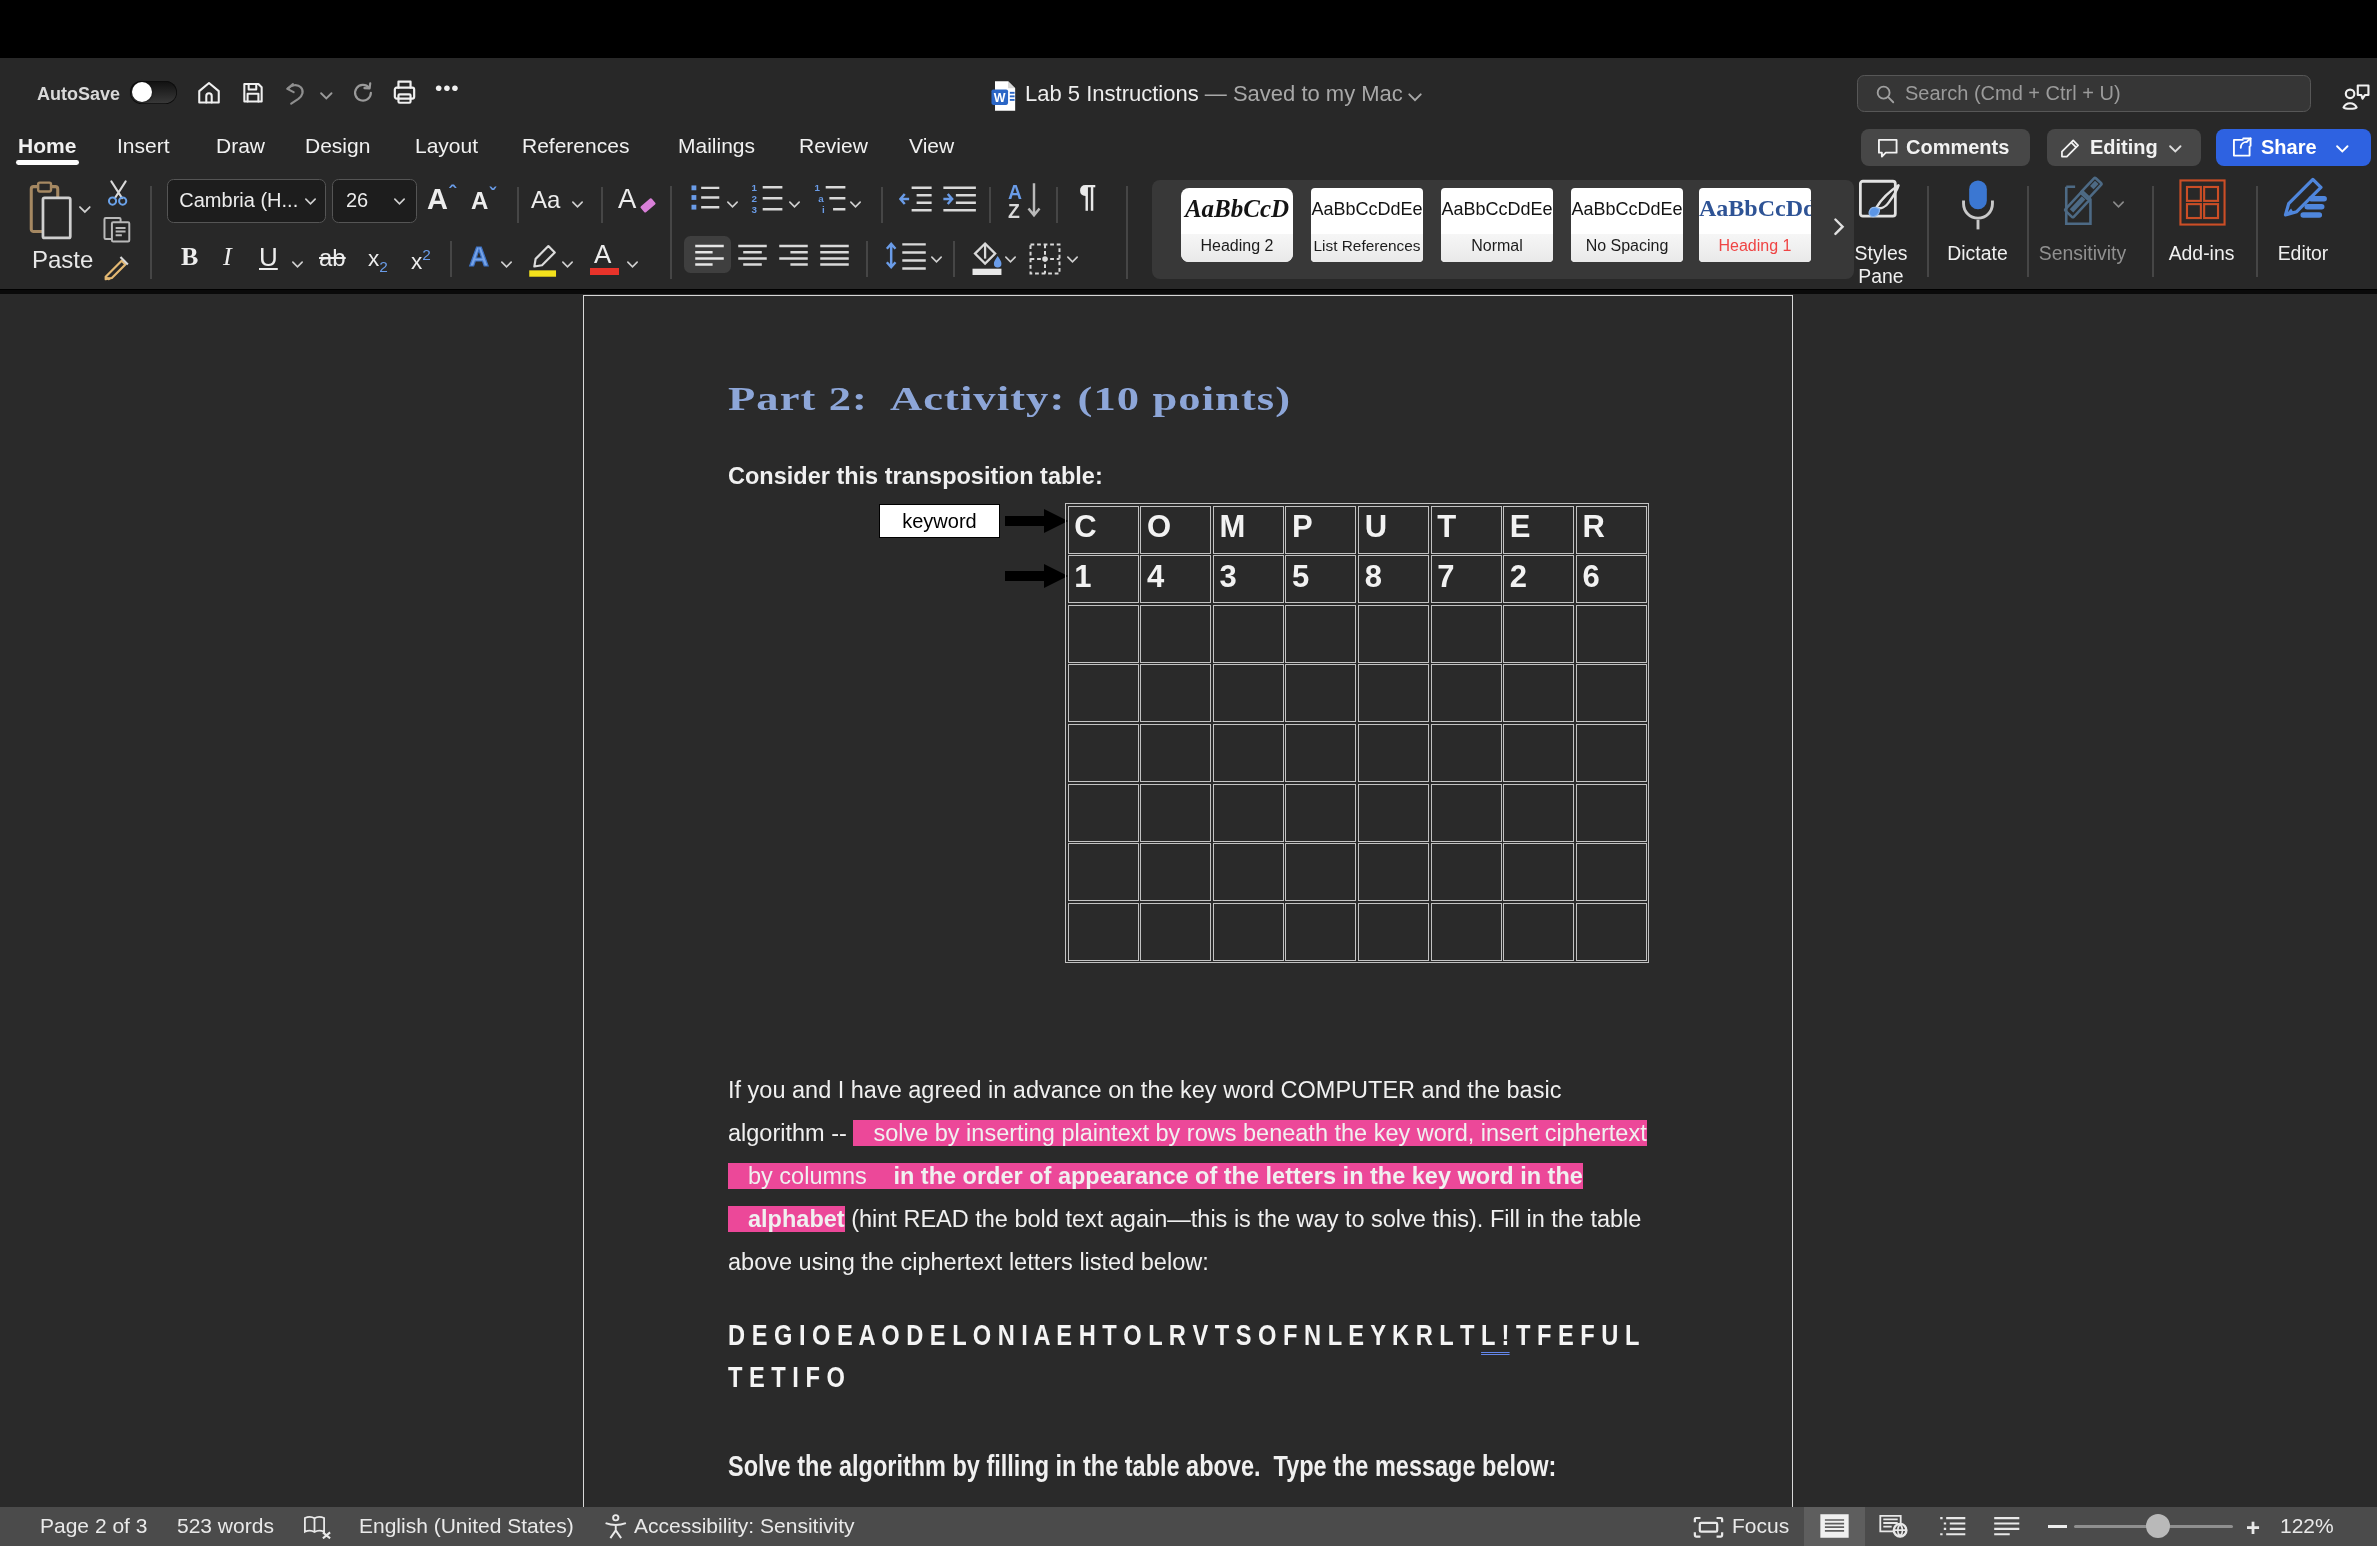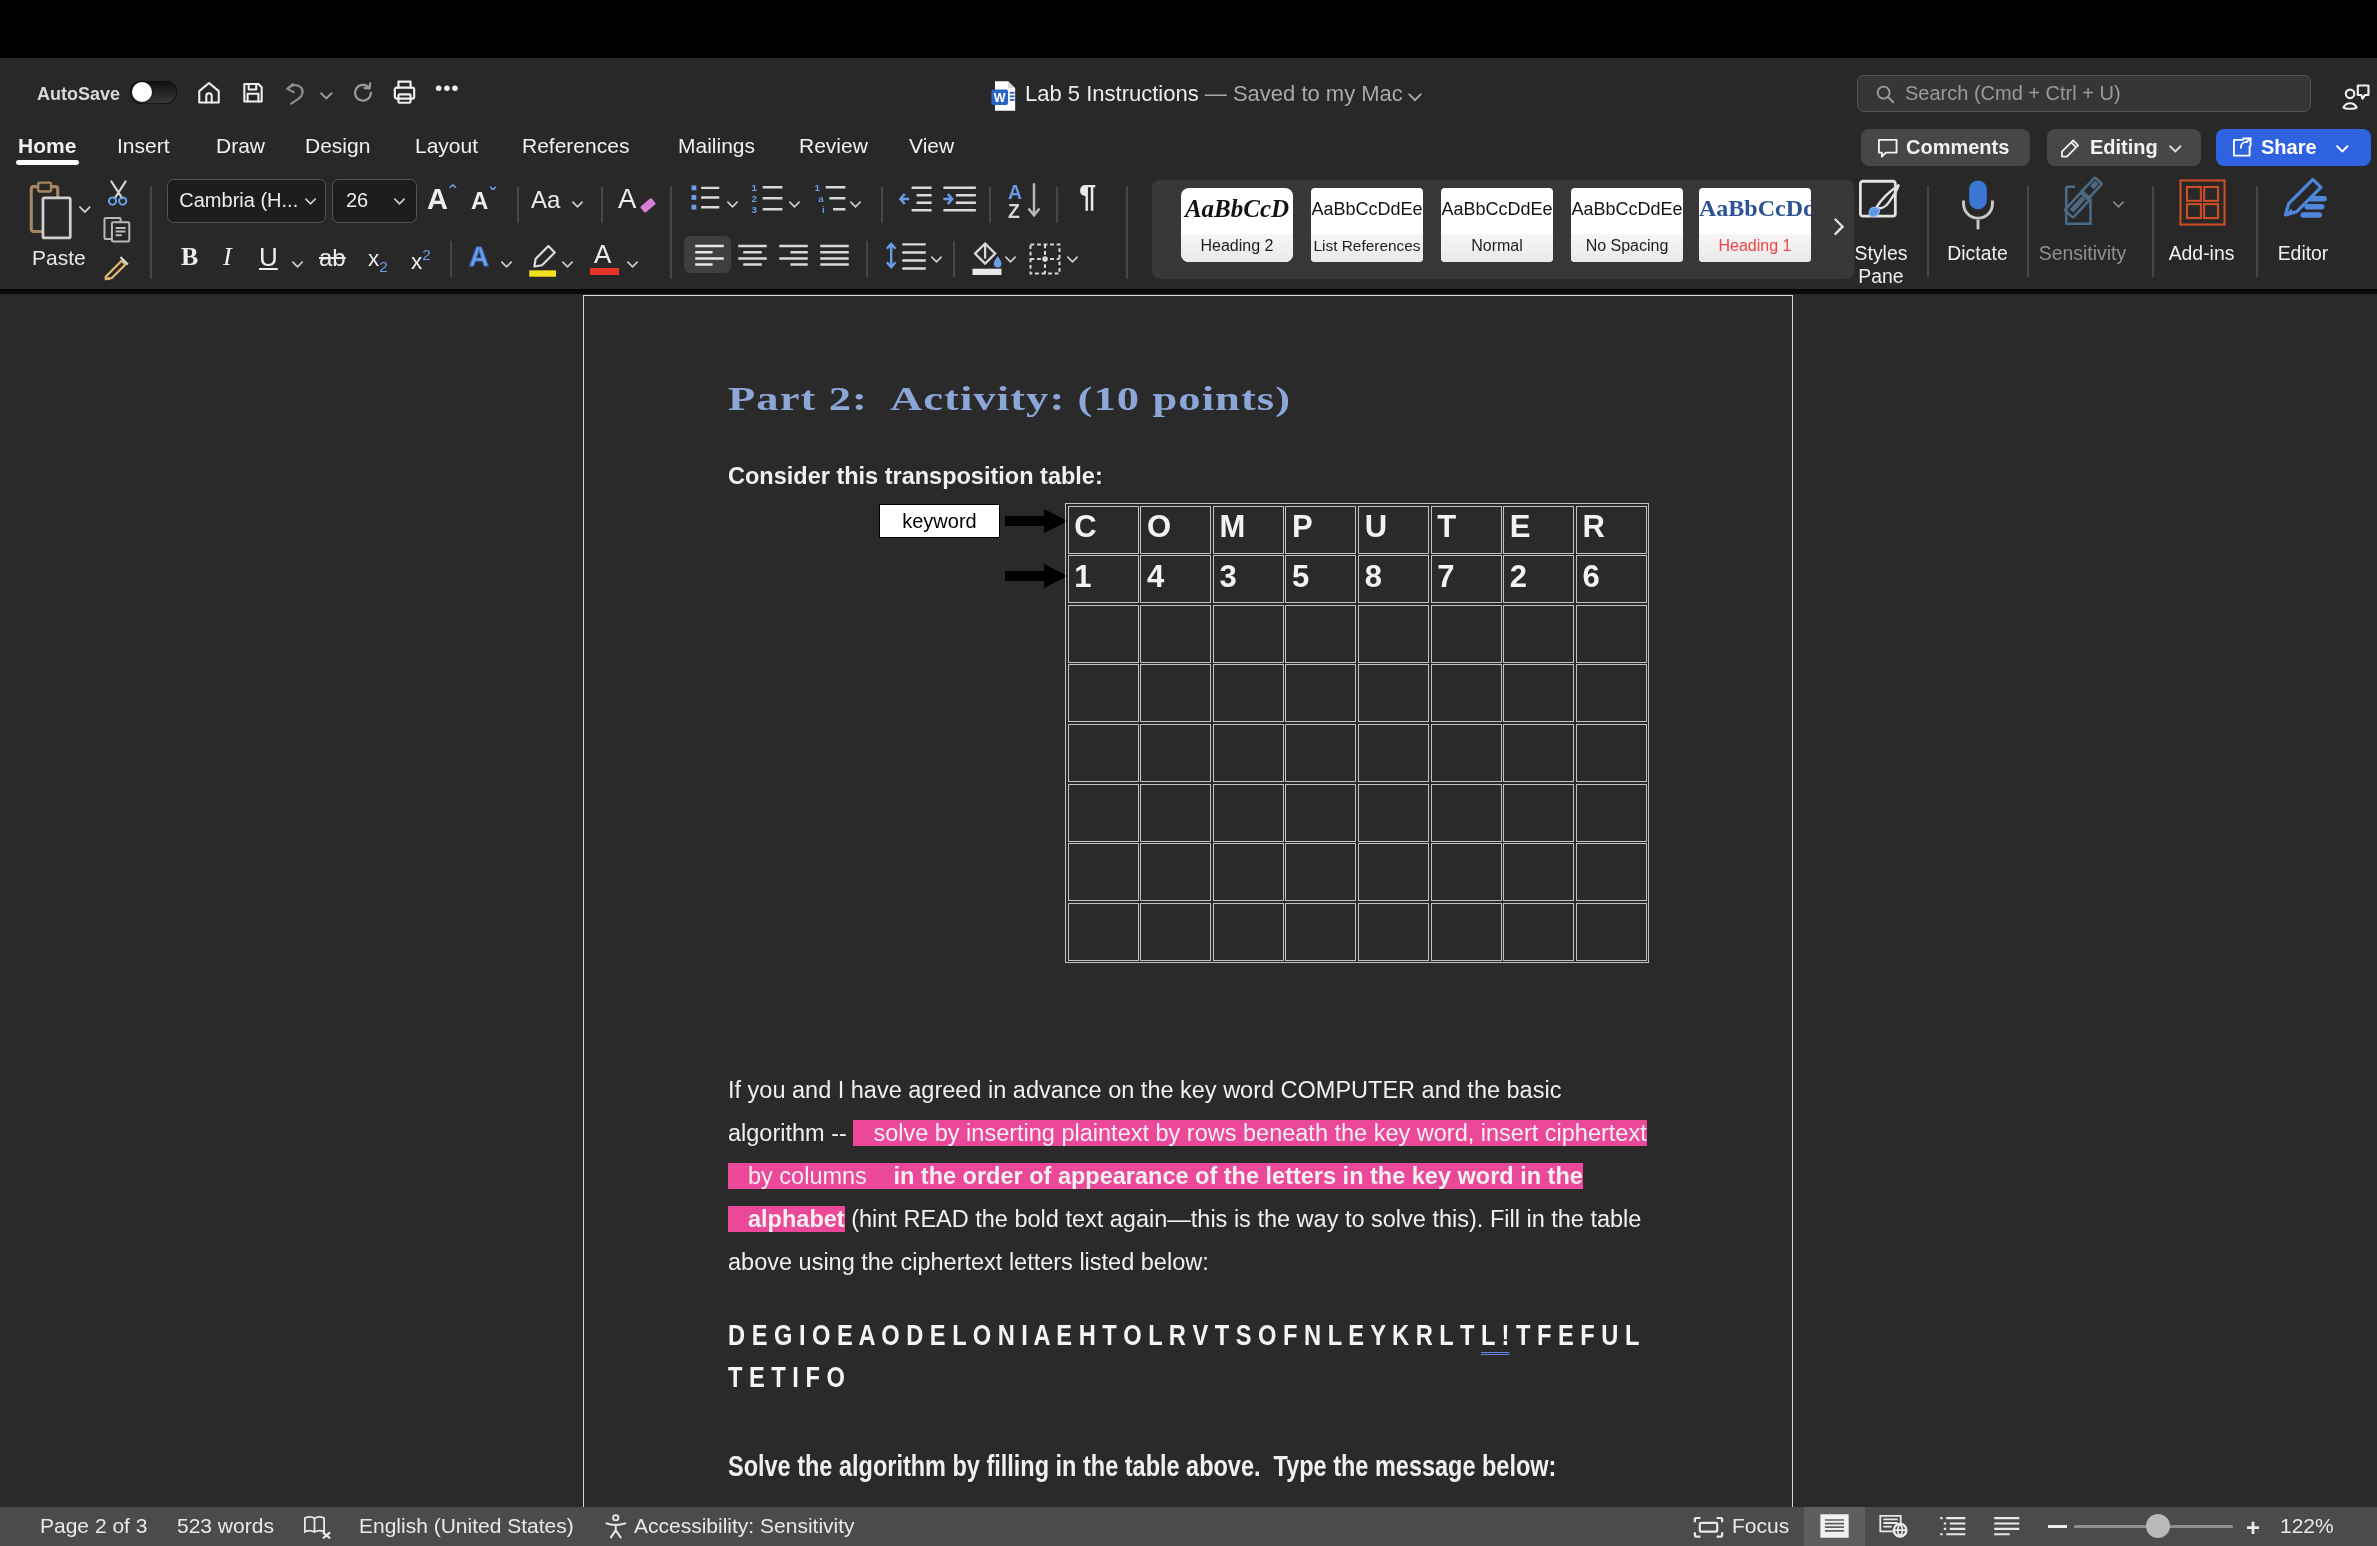--- a/index.html
+++ b/index.html
@@ -134,21 +134,21 @@
       <svg class="ic" style="left:119px; top:15.4px;" width="14.6" height="9.7" viewBox="0 0 14 9" fill="none" stroke="#fff" stroke-width="1.8" stroke-linecap="round">
           <path d="M2 2 7 7 12 2"></path>
         </svg>
     </div>
 
     <svg class="ic" style="left:29px; top:123px;" width="44" height="61" viewBox="0 0 27 38">
       <rect x="1.2" y="3.5" width="16.5" height="28" rx="1.5" fill="none" stroke="#a58862" stroke-width="1.9"></rect>
       <rect x="5.5" y="1" width="8" height="5.5" rx="1" fill="#282828" stroke="#a58862" stroke-width="1.5"></rect>
       <rect x="8.5" y="10.5" width="17" height="25" rx="1" fill="#282828" stroke="#cfcfcf" stroke-width="1.7"></rect>
     </svg>
-    <div class="abs" style="left:32px; top:188px; font-size:21px; color:#e8e8e8;">Paste</div>
+    <div class="abs" style="left:32px; top:188px; font-size:24px; color:#e8e8e8;">Paste</div>
     <svg class="ic" style="left:78px; top:147px;" width="13.7" height="9" viewBox="0 0 14 9" fill="none" stroke="#cfcfcf" stroke-width="1.8" stroke-linecap="round">
         <path d="M2 2 7 7 12 2"></path>
       </svg>
     <svg class="ic" style="left:104px; top:121px;" width="29" height="27.5" viewBox="0 0 24 23" fill="none" stroke="#d9d9d9" stroke-width="1.7">
         <path d="M6 2l9 14M18 2 9 16" stroke-linecap="round"></path>
         <circle cx="7" cy="18.5" r="3" stroke="#6aa1e8"></circle>
         <circle cx="15.5" cy="18.5" r="3" stroke="#6aa1e8"></circle>
       </svg>
     <svg class="ic" style="left:102px; top:158px;" width="31" height="27.5" viewBox="0 0 25 22" fill="none" stroke="#b9b9b9" stroke-width="1.6">
         <rect x="2" y="1.5" width="13" height="17" rx="1"></rect>

